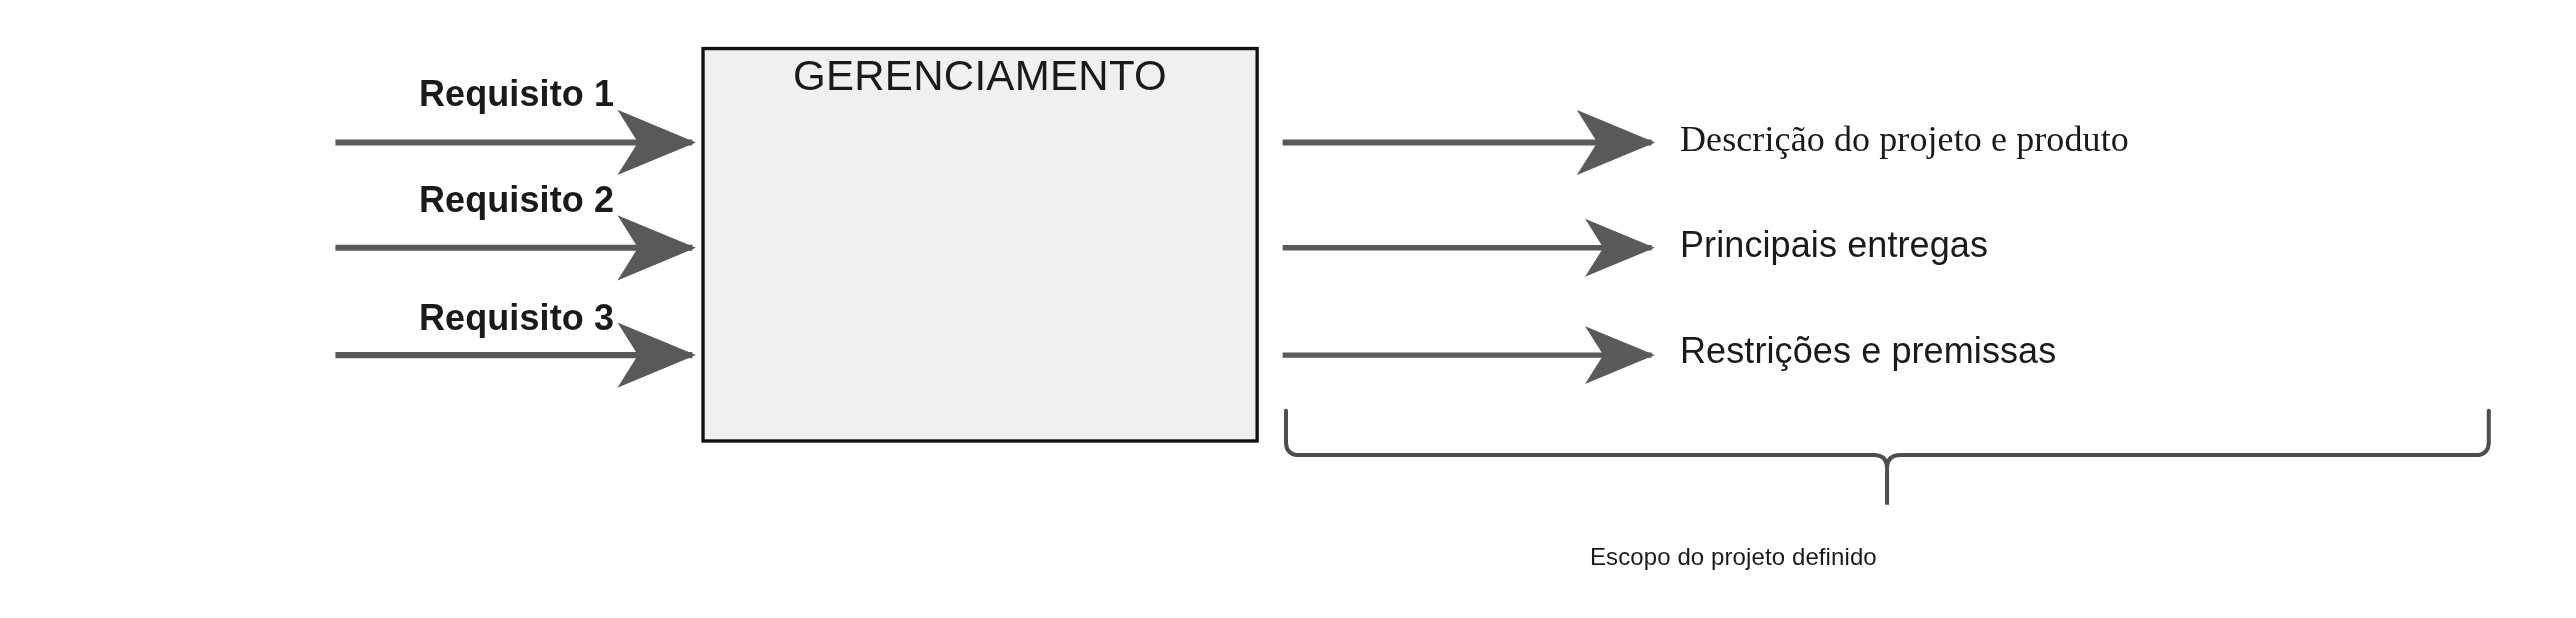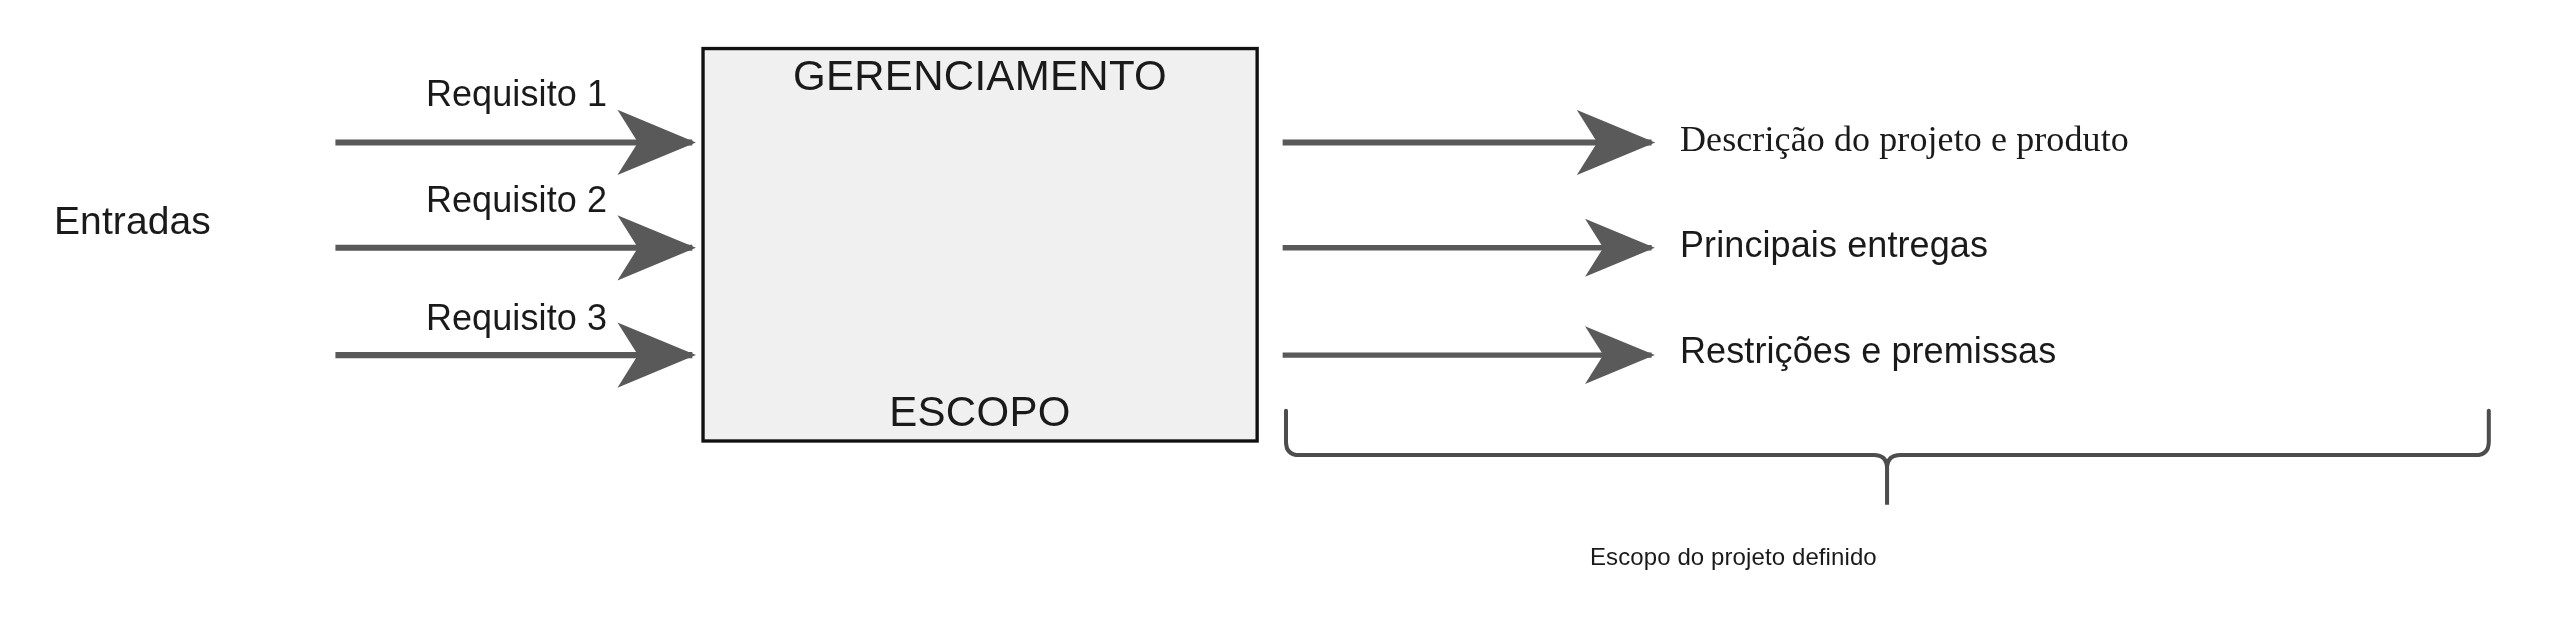--- a/index.html
+++ b/index.html
@@ -40,20 +40,21 @@
     font-size: 39px;
     line-height: 43px;
   }
   
   .req-label {
     font-size: 36px;
     line-height: 40px;
     left: 330px;
     width: 373px;
     text-align: center;
+    font-weight: bold;
   }
   #req-label-0 { top: 74px; }
   #req-label-1 { top: 180px; text-align: center; }
   #req-label-2 { top: 270px; margin-top: 28px; }
 
   
   #process-box-text {
     position: absolute;
     left: 703px;
     top: 48px;
@@ -132,29 +133,27 @@
              L2793,678
              Q2813,678 2813,698
              L2813,752
              L2813,698
              Q2813,678 2833,678
              L3690,678
              Q3710,678 3710,658
              L3710,612" fill="none" stroke="#4d4d4d" stroke-width="6" stroke-linecap="round"></path>
   </svg>
 
-  <div class="lbl" id="entradas-label">Entradas</div>
 
   <div class="lbl req-label" id="req-label-0">Requisito 1</div>
   <div class="lbl req-label" id="req-label-1">Requisito 2</div>
   <div class="lbl req-label" id="req-label-2">Requisito 3</div>
 
   <div id="process-box-text">
     <span class="line">GERENCIAMENTO</span>
-    <span class="line">ESCOPO</span>
   </div>
 
   <div class="lbl out-label" id="out-label-0">Descrição do projeto e produto</div>
   <div class="lbl out-label" id="out-label-1">Principais entregas</div>
   <div class="lbl out-label" id="out-label-2">Restrições e premissas</div>
 
   <div class="lbl" id="brace-caption">Escopo do projeto definido</div>
 
 </div>
 

